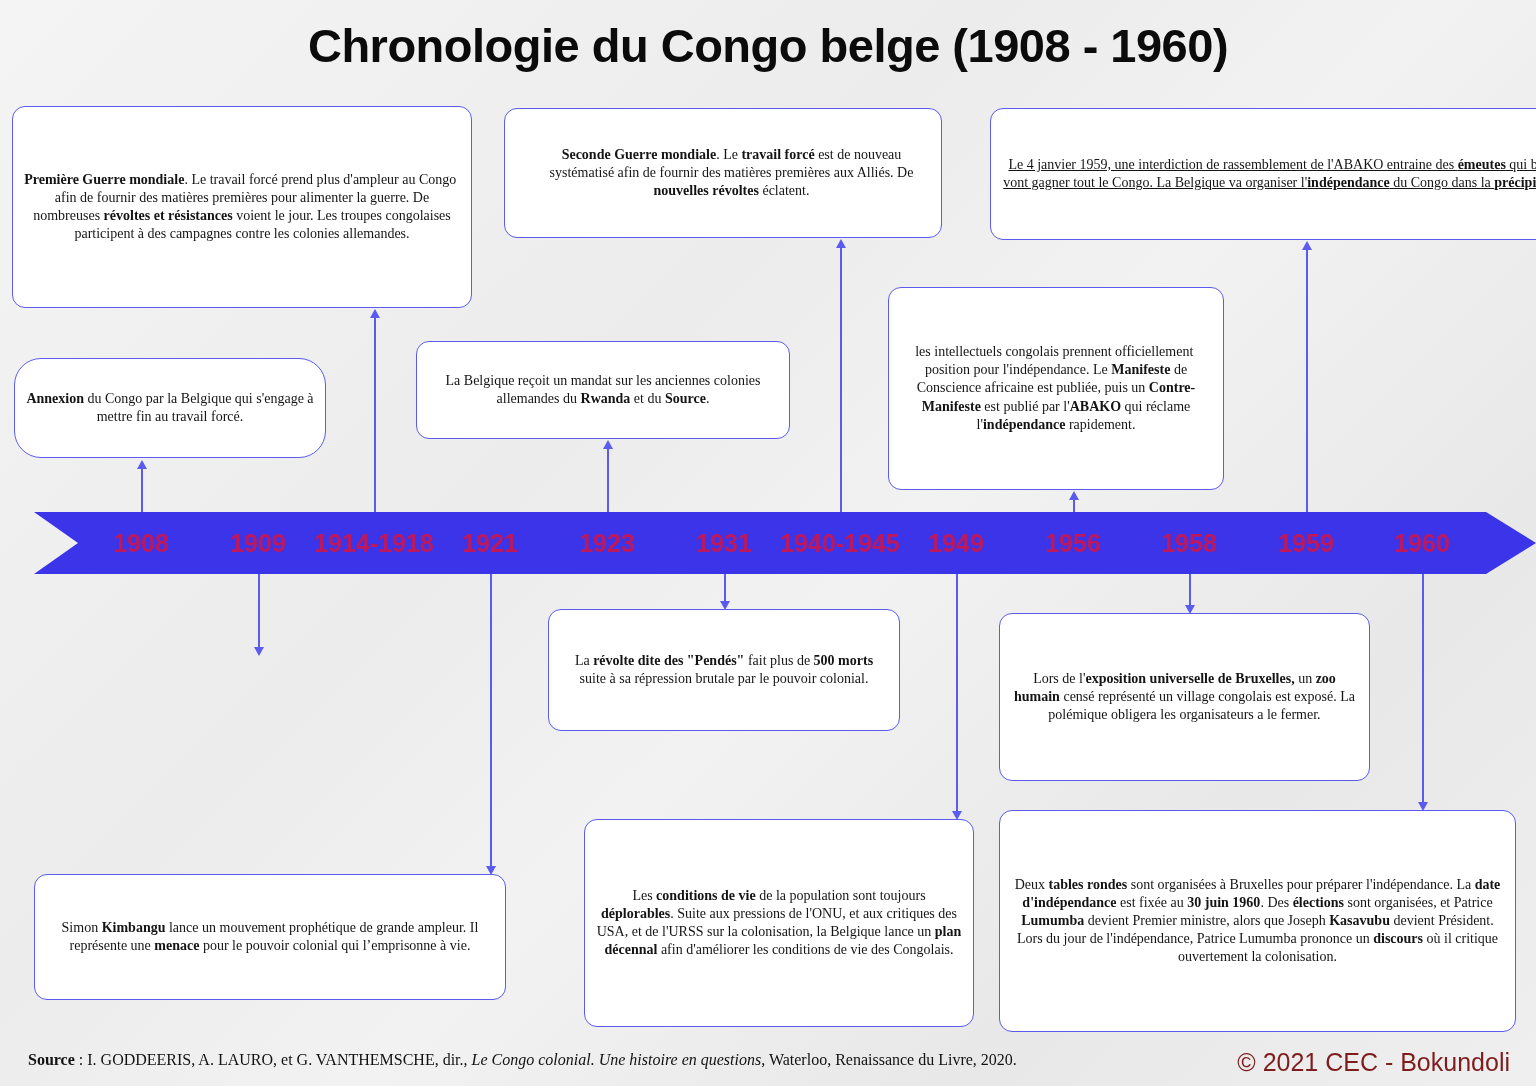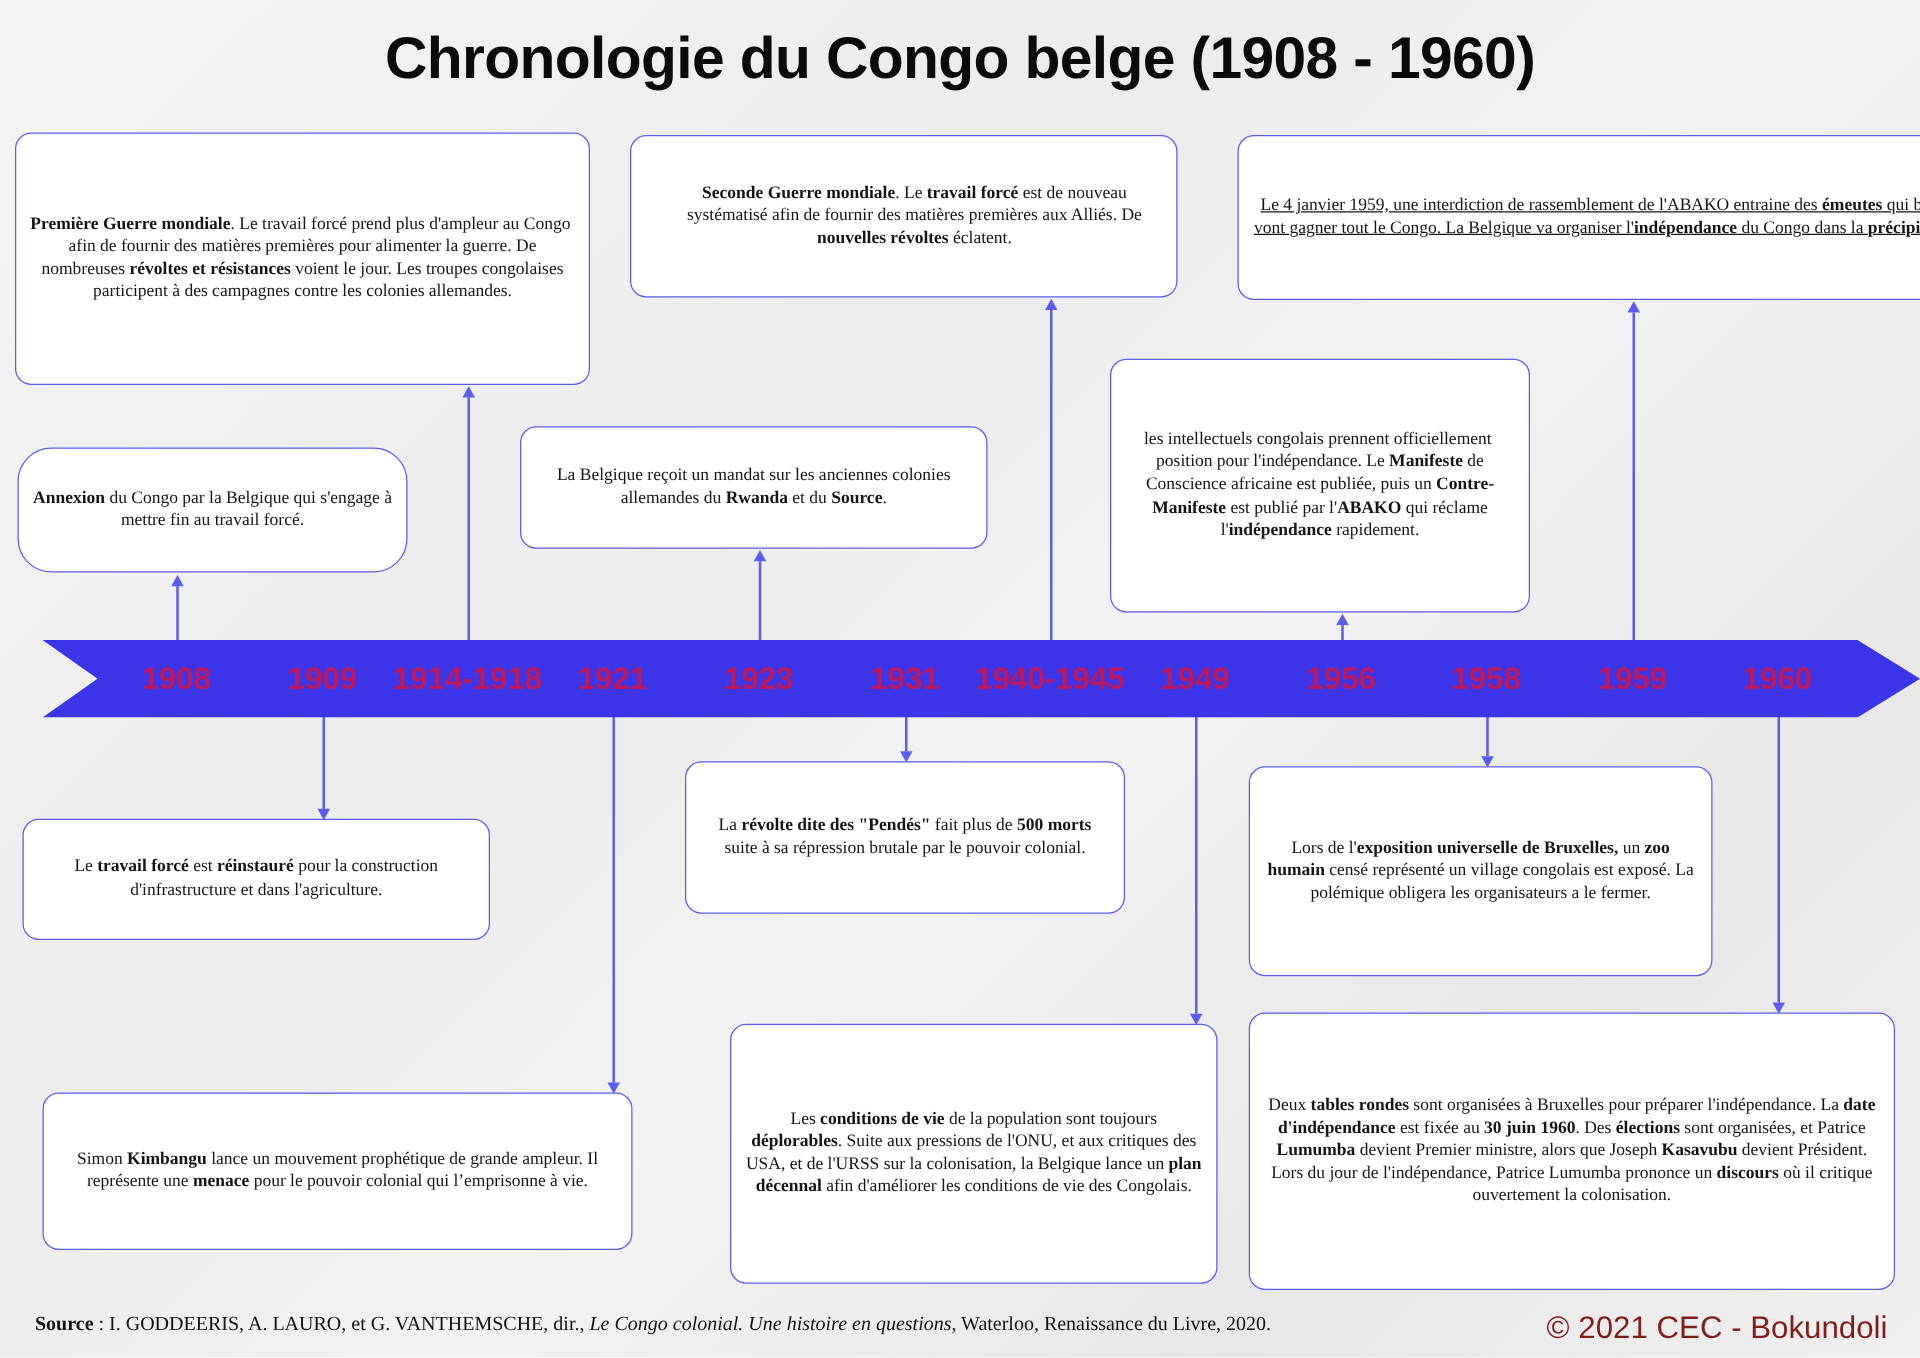--- a/index.html
+++ b/index.html
@@ -156,25 +156,20 @@
       La Belgique reçoit un mandat sur les anciennes colonies allemandes du <b>Rwanda</b> et du <b>Source</b>.
     </div>
   </div>
 
   <div class="box" style="left:888px; top:287px; width:336px; height:203px;">
     <div class="inner">
       les intellectuels congolais prennent officiellement&nbsp; position pour l'indépendance. Le <b>Manifeste</b> de Conscience africaine est publiée, puis un <b>Contre-Manifeste</b> est publié par l'<b>ABAKO</b> qui réclame l'<b>indépendance</b> rapidement.
     </div>
   </div>
 
-  <div class="box" style="left:18px; top:655px; width:374px; height:97px;">
-    <div class="inner">
-      Le <b>travail forcé</b> est <b>réinstauré</b> pour la construction d'infrastructure et dans l'agriculture.
-    </div>
-  </div>
 
   <div class="box" style="left:34px; top:874px; width:472px; height:126px;">
     <div class="inner">
       Simon <b>Kimbangu</b> lance un mouvement prophétique de grande ampleur. Il représente une <b>menace</b> pour le pouvoir colonial qui l’emprisonne à vie.
     </div>
   </div>
 
   <div class="box" style="left:548px; top:609px; width:352px; height:122px;">
     <div class="inner">
       La <b>révolte dite des "Pendés"</b> fait plus de <b>500 morts</b> suite à sa répression brutale par le pouvoir colonial.

